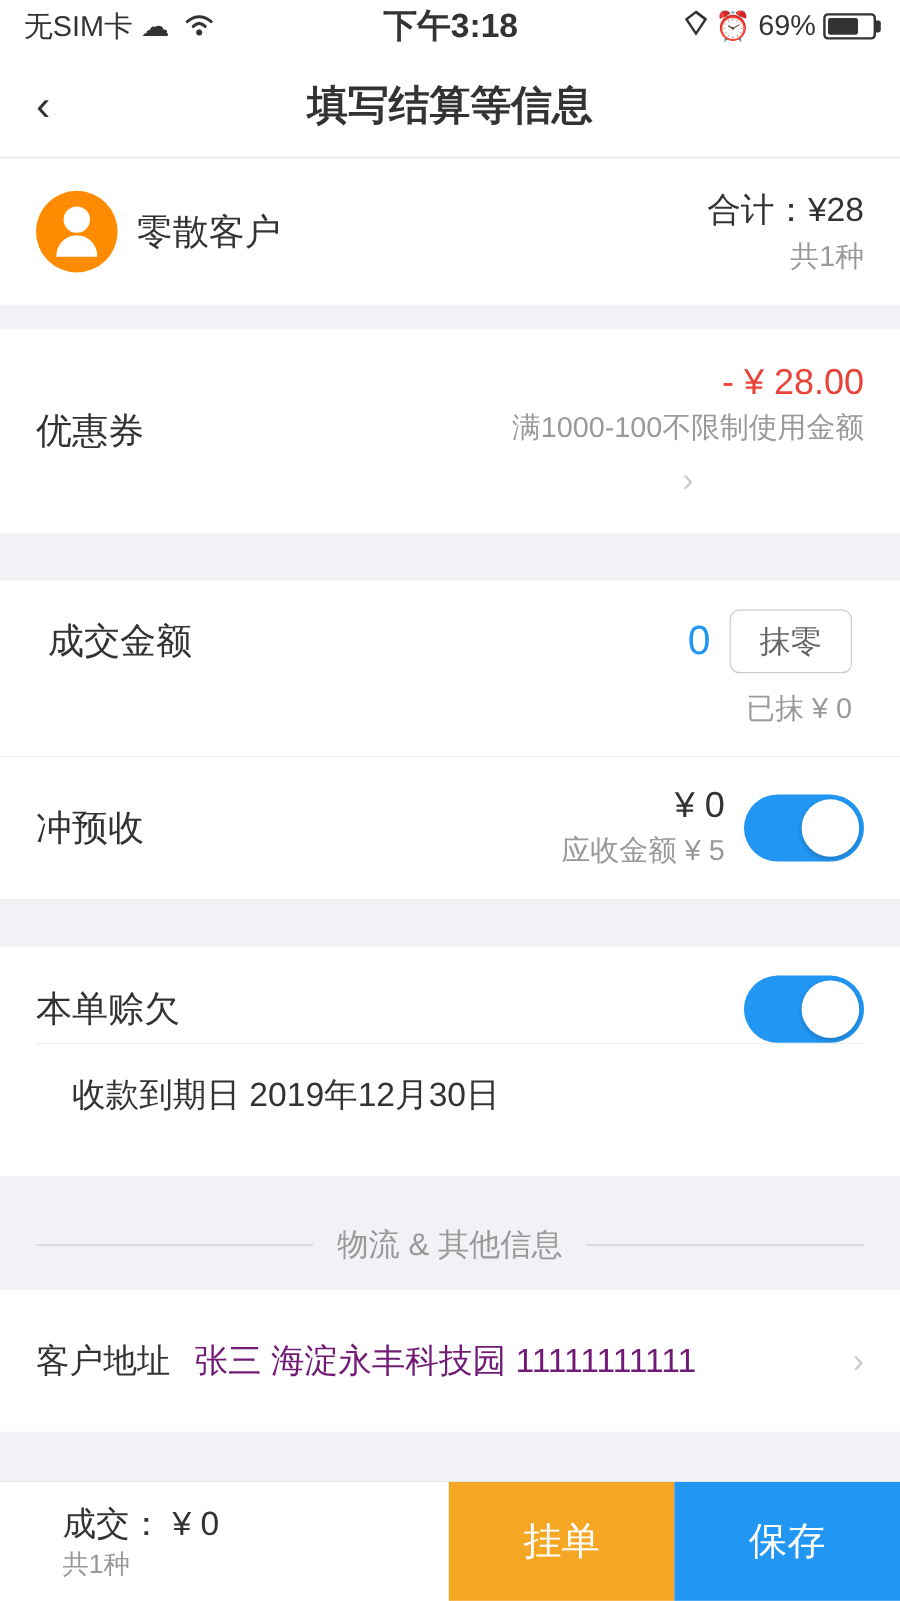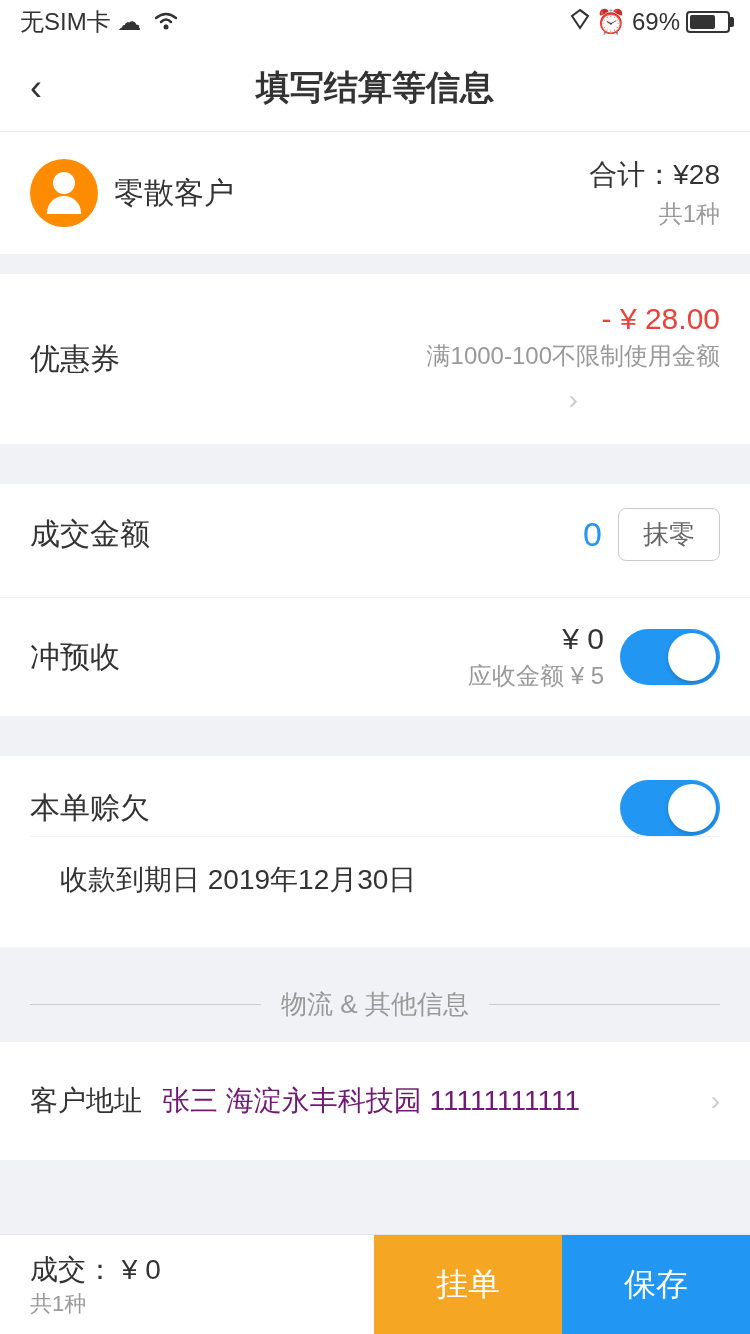--- a/index.html
+++ b/index.html
@@ -161,21 +161,21 @@
 
     
     .gray-separator {
       height: 20px;
       background: #f0f2f5;
     }
 
     
     .amount-section {
       background: #fff;
-      padding: 24px 30px;
+      padding: 24px 40px;
     }
     .amount-row {
       display: flex;
       align-items: center;
       justify-content: space-between;
       margin-bottom: 12px;
     }
     .amount-label {
       font-size: 30px;
       color: #333;
@@ -332,20 +332,21 @@
     .bottom-bar {
       position: fixed;
       bottom: 0;
       left: 0;
       width: 750px;
       height: 100px;
       display: flex;
       align-items: stretch;
       background: #fff;
       border-top: 1px solid #e5e5e5;
+      padding-left: 22px;
     }
     .bottom-summary {
       flex: 1;
       display: flex;
       flex-direction: column;
       justify-content: center;
       padding: 0 30px;
     }
     .bottom-summary-top {
       font-size: 28px;
@@ -407,20 +408,21 @@
     <span>无SIM卡 ☁</span>
     <span>
       <svg width="30" height="22" viewBox="0 0 30 22">
         <path d="M15 18 L15 18" stroke="#333" stroke-width="3" stroke-linecap="round"></path>
         <path d="M10 14 Q15 9 20 14" stroke="#333" stroke-width="2.5" fill="none" stroke-linecap="round"></path>
         <path d="M5 10 Q15 2 25 10" stroke="#333" stroke-width="2.5" fill="none" stroke-linecap="round"></path>
         <circle cx="15" cy="19" r="2.5" fill="#333"></circle>
       </svg>
     </span>
   </div>
+  <div class="status-center">下午3:18</div>
   <div class="status-right">
     <span>
       <svg width="20" height="22" viewBox="0 0 20 22">
         <path d="M10 2 L18 8 L10 20 L2 8 Z" stroke="#333" stroke-width="2" fill="none"></path>
         <path d="M10 2 L18 8" stroke="#333" stroke-width="2"></path>
       </svg>
     </span>
     <span>⏰</span>
     <span>69%</span>
     <div class="battery-icon">
@@ -473,20 +475,23 @@
 
   <div class="section-white">
     <div class="amount-section">
       <div class="amount-row">
         <span class="amount-label">成交金额</span>
         <div class="amount-right">
           <span class="amount-value">0</span>
           <button class="round-button">抹零</button>
         </div>
       </div>
+      <div style="text-align:right;">
+        <span class="amount-sub">已抹  ¥ 0</span>
+      </div>
     </div>
 
     <div class="prepay-row">
       <span class="prepay-label">冲预收</span>
       <div class="prepay-right">
         <div class="prepay-amount-block">
           <div class="prepay-amount">¥ 0</div>
           <div class="prepay-receivable">应收金额 ¥ 5</div>
         </div>
         <div class="toggle">

